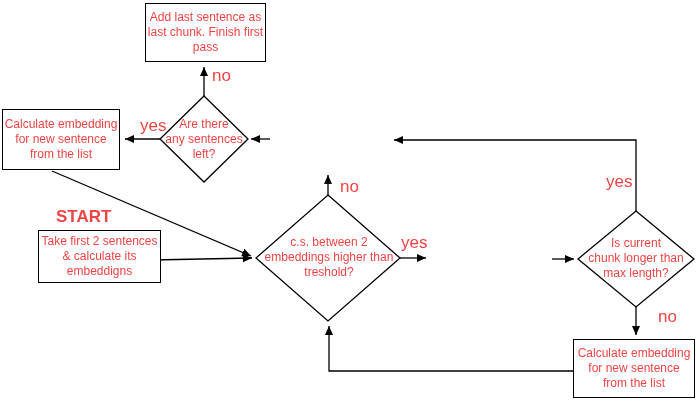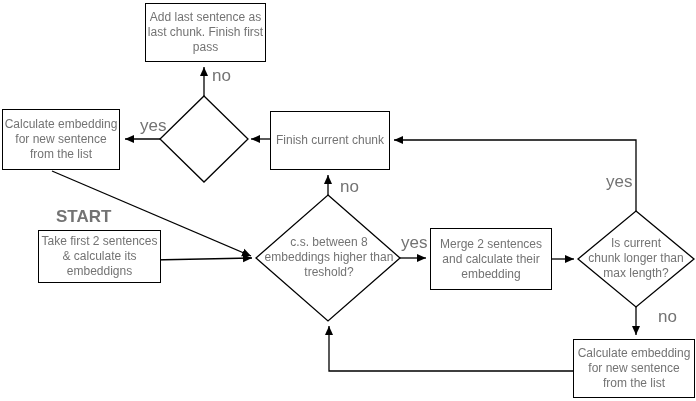--- a/index.html
+++ b/index.html
@@ -1,18 +1,18 @@
 <!DOCTYPE html>
 <html><head>
 <meta charset="utf-8">
 <style>
   html,body { margin:0; padding:0; background:#ffffff; }
   .canvas {
     position:relative; width:696px; height:401px; background:#ffffff;
-    font-family:"Liberation Sans", sans-serif; color:#737373; overflow:hidden;
+    font-family:"Liberation Sans", sans-serif; color:#ef4444; overflow:hidden;
   }
   .layer { position:absolute; left:0; top:0; width:696px; height:401px; }
   .box {
     position:absolute; box-sizing:border-box; background:#ffffff;
     border:1px solid #000000; display:flex; align-items:center; justify-content:center;
     text-align:center; font-size:12px; line-height:15px; white-space:pre-line;
   }
   .dlabel {
     position:absolute; text-align:center; font-size:12px; line-height:15px;
     white-space:pre-line; pointer-events:none;
@@ -71,32 +71,31 @@
     <polygon points="328,195 400,258 328,321 256,258" fill="#ffffff" stroke="#000000" stroke-width="1.3"></polygon>
     <polygon points="636,211 694,259 636,307 578,259" fill="#ffffff" stroke="#000000" stroke-width="1.3"></polygon>
   </svg>
 
   <div class="box b-add-last">Add last sentence as
 last chunk. Finish first
 pass</div>
   <div class="box b-calc-left">Calculate embedding
 for new sentence
 from the list</div>
-  <div class="box b-finish">Finish current chunk</div>
   <div class="box b-take-first">Take first 2 sentences
 &amp; calculate its
 embeddigns</div>
-  <div class="box b-merge">Merge 2 sentences
-and calculate their
-embedding</div>
   <div class="box b-calc-right">Calculate embedding
 for new sentence
 from the list</div>
 
-  <div class="dlabel d-cs">c.s. between 8
+  <div class="dlabel d-sentences">Are there
+any sentences
+left?</div>
+  <div class="dlabel d-cs">c.s. between 2
 embeddings higher than
 treshold?</div>
   <div class="dlabel d-length">Is current
 chunk longer than
 max length?</div>
 
   <span class="elabel l-start">START</span>
   <span class="elabel l-yes-sentences">yes</span>
   <span class="elabel l-no-sentences">no</span>
   <span class="elabel l-no-cs">no</span>

